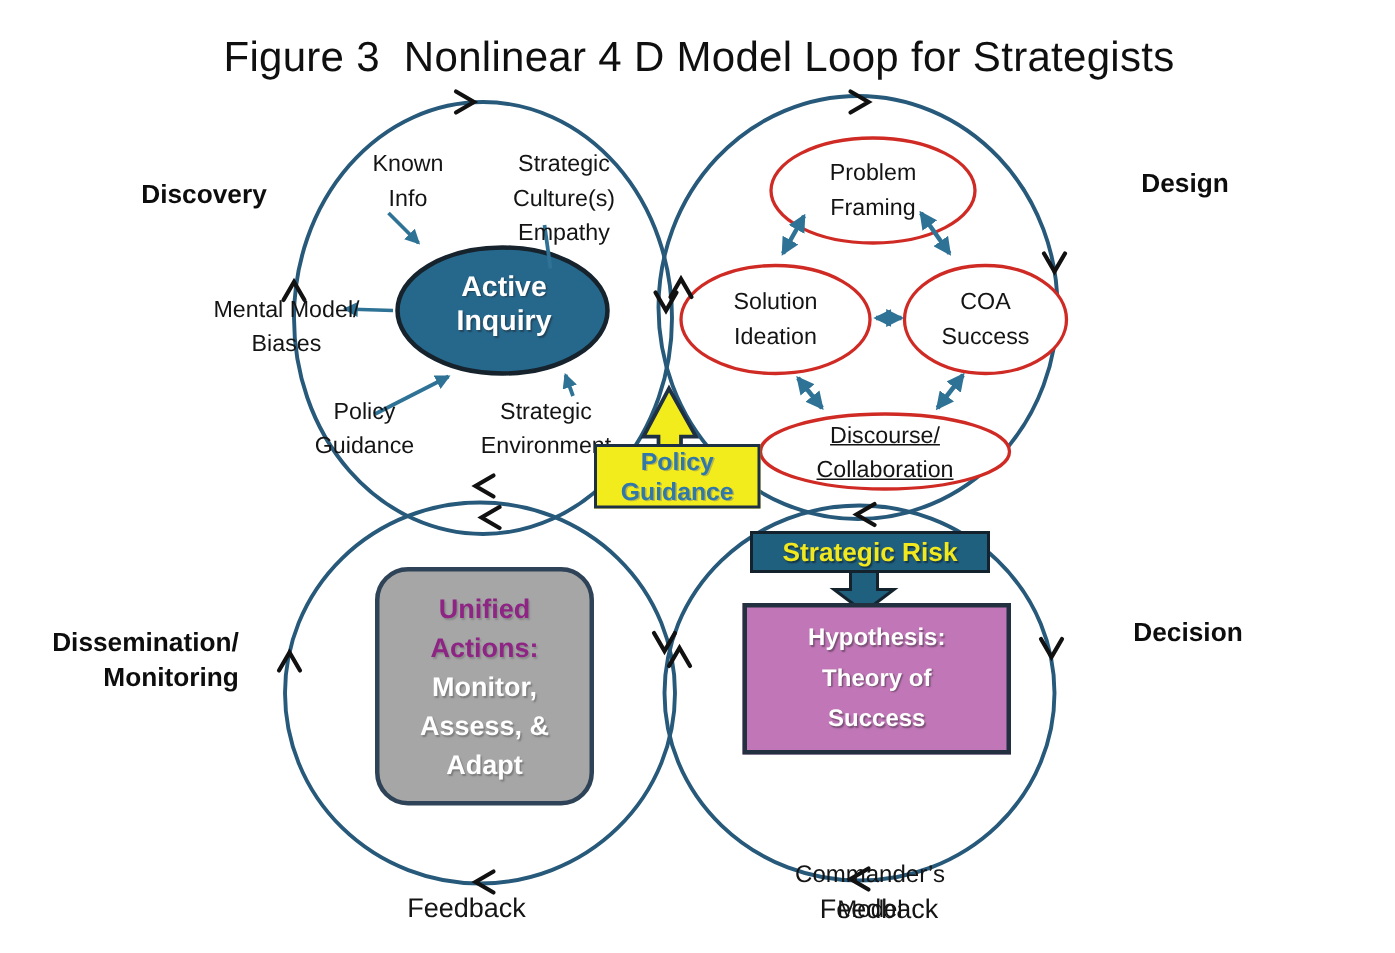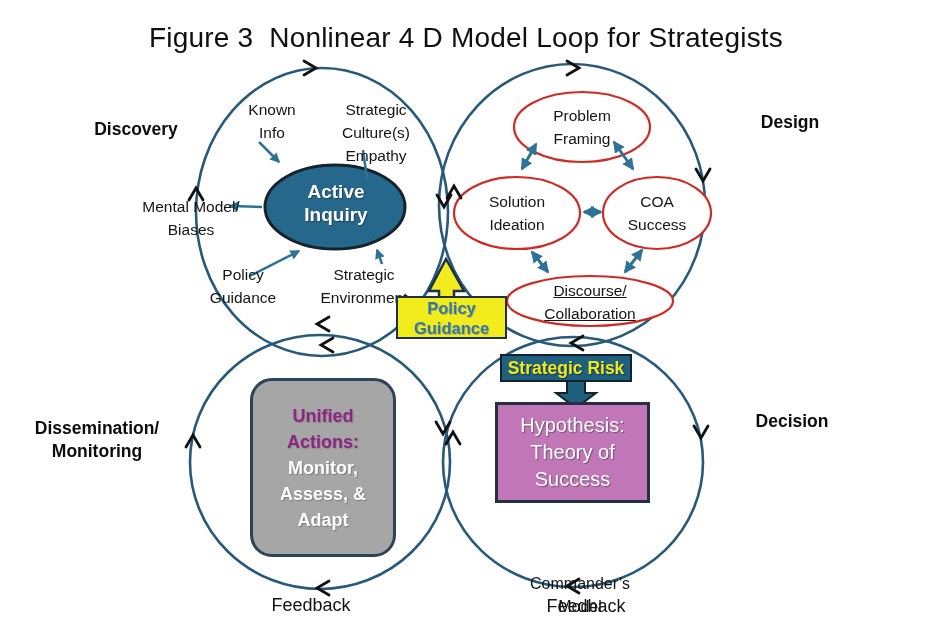--- a/index.html
+++ b/index.html
@@ -3,42 +3,42 @@
 <meta charset="utf-8">
 <style>
   html,body{margin:0;padding:0;background:#fff;}
   .stage{
     position:relative;width:930px;height:635px;background:#ffffff;overflow:hidden;
     font-family:"Liberation Sans",sans-serif;color:#111;
   }
   .stage svg{position:absolute;left:0;top:0;}
   .lbl{position:absolute;text-align:center;transform:translateX(-50%);white-space:nowrap;line-height:23px;font-size:15.5px;color:#141414;}
   .lbl div{line-height:23px;}
-  .quad{font-weight:bold;font-size:17.5px;color:#0d0d0d;line-height:22px;}
+  .quad{font-weight:bold;font-size:17.5px;color:#0d0d0d;line-height:22px;text-align:right;}
   .title{
     position:absolute;left:466px;top:22px;transform:translateX(-50%);
     font-size:28px;color:#0f0f0f;white-space:pre;letter-spacing:0.2px;
   }
   .ai-text{top:180px;left:336px;font-weight:bold;font-size:19px;color:#fff;line-height:25px;
     text-shadow:1px 1px 1px rgba(30,40,50,.55);}
   .box{position:absolute;display:flex;flex-direction:column;align-items:center;justify-content:center;box-sizing:border-box;}
   .policy-box{
     left:396px;top:296px;width:111px;height:43px;background:#f2ec1c;border:2.5px solid #1e3044;
     font-weight:bold;font-size:16.5px;color:#3178aa;line-height:20px;text-shadow:1px 1px 0 rgba(120,120,120,.45);
   }
   .risk-box{
-    left:500px;top:354px;width:132px;height:28px;background:#20607f;border:2px solid #14222e;
+    left:500px;top:354px;width:160px;height:28px;background:#20607f;border:2px solid #14222e;
     font-weight:bold;font-size:17.5px;color:#f2e81e;text-shadow:1px 1px 1px rgba(10,25,35,.6);
   }
   .hypo-box{
-    left:495px;top:402px;width:155px;height:101px;background:#c177b7;border:3px solid #233040;
-    font-weight:normal;font-size:20px;color:#fff;line-height:27px;text-shadow:1px 1px 1px rgba(70,50,70,.6);
+    left:495px;top:402px;width:179px;height:101px;background:#c177b7;border:3px solid #233040;
+    font-weight:bold;font-size:16px;color:#fff;line-height:27px;text-shadow:1px 1px 1px rgba(70,50,70,.6);
   }
   .unified-box{
-    left:250px;top:378px;width:146px;height:179px;background:#a6a6a6;border:3px solid #2e4357;border-radius:22px;
+    left:250px;top:378px;width:146px;height:159px;background:#a6a6a6;border:3px solid #2e4357;border-radius:22px;
     font-weight:bold;font-size:18px;line-height:26px;
   }
   .unified-box .purple{color:#8e2484;text-shadow:1px 1px 1px rgba(90,90,90,.35);}
   .unified-box .white{color:#fff;text-shadow:1px 1px 1px rgba(90,90,90,.55);}
 </style>
 </head>
 <body>
 
 <div class="stage">
 

